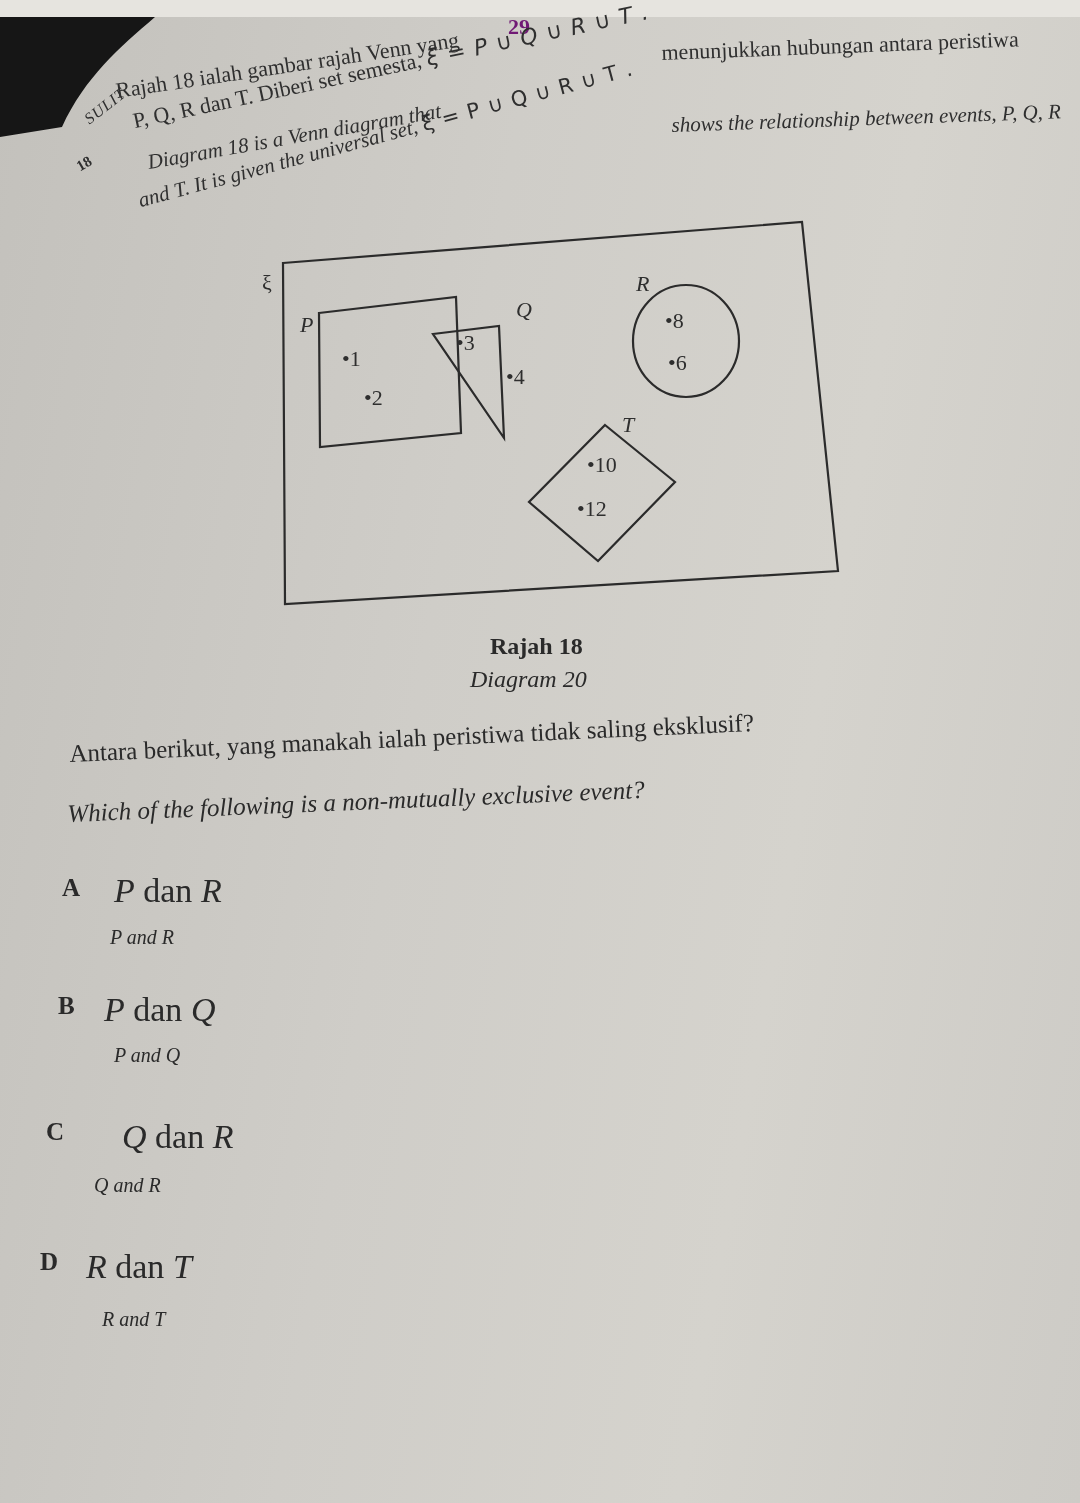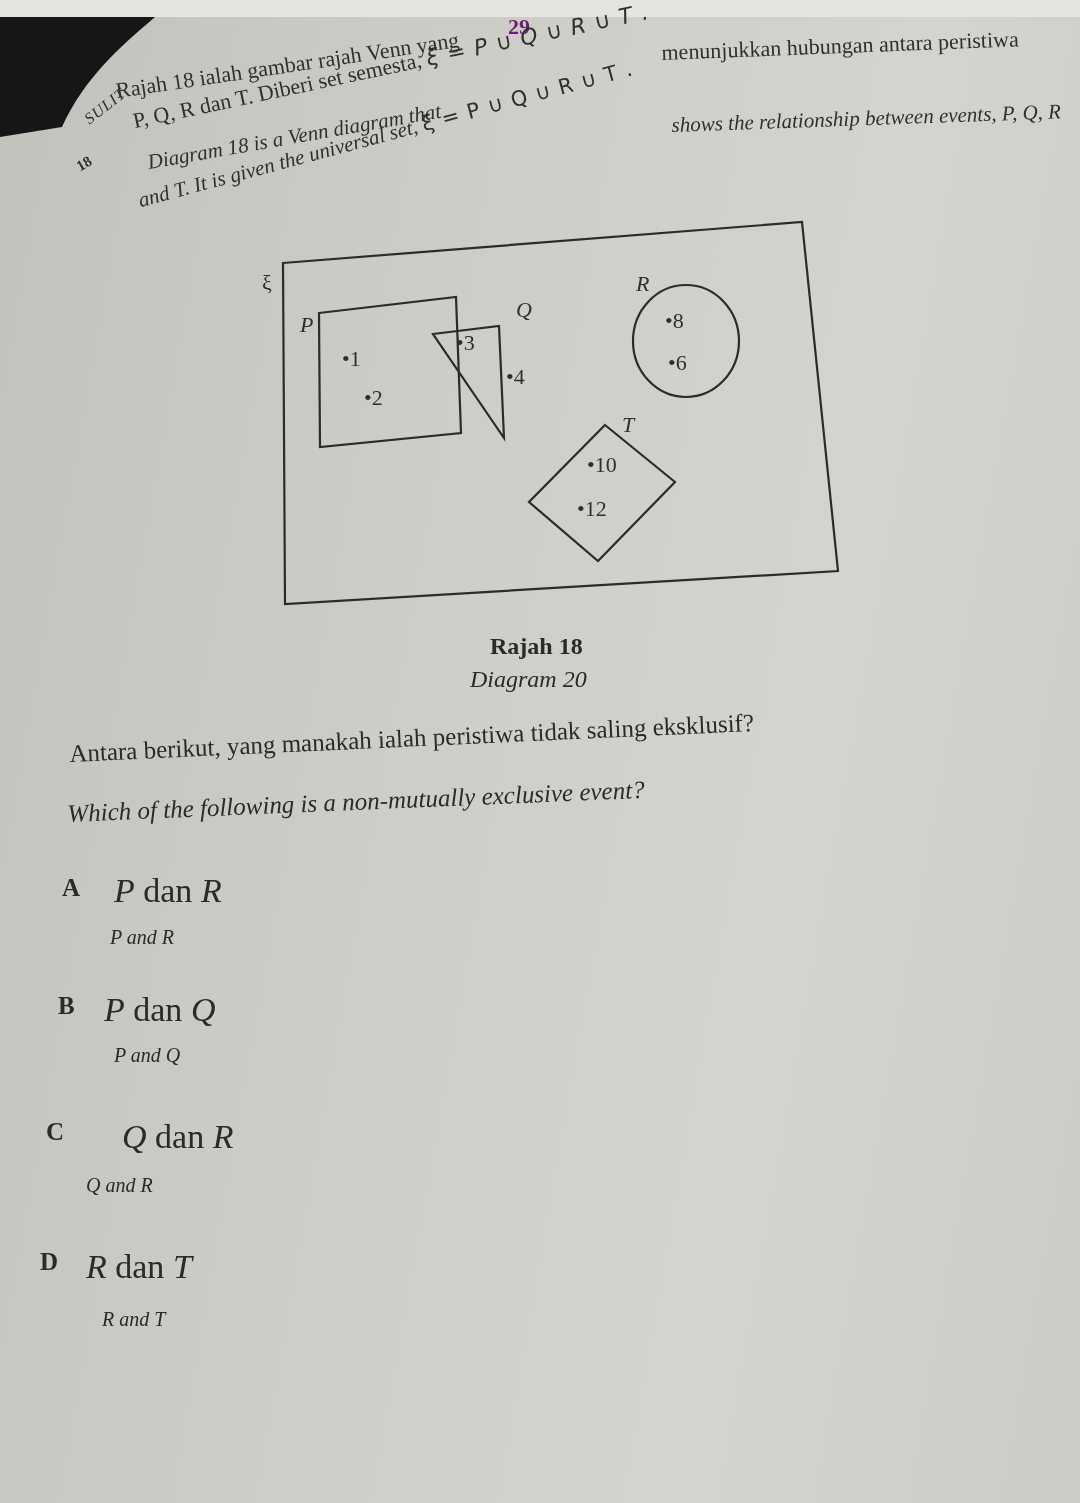--- a/index.html
+++ b/index.html
@@ -200,21 +200,21 @@
   <span class="v">P</span><span> dan </span><span class="v">Q</span>
 </div>
 <div class="abs opt-en" style="left:114px; top:1044px;">P and Q</div>
 
 <div class="abs" style="left:46px; top:1118px;">
   <span class="opt-letter">C</span>
 </div>
 <div class="abs opt-text" style="left:96px; top:1118px;margin-left:26px;">
   <span class="v">Q</span><span> dan </span><span class="v">R</span>
 </div>
-<div class="abs opt-en" style="left:86px; top:1174px;">Q and R</div>
+<div class="abs opt-en" style="left:94px; top:1174px;">Q and R</div>
 
 <div class="abs" style="left:40px; top:1248px;">
   <span class="opt-letter">D</span>
 </div>
 <div class="abs opt-text" style="left:86px; top:1248px;">
   <span class="v">R</span><span> dan </span><span class="v">T</span>
 </div>
 <div class="abs opt-en" style="left:86px; top:1308px;margin-left:16px;">R and T</div>
 
 </body></html>

